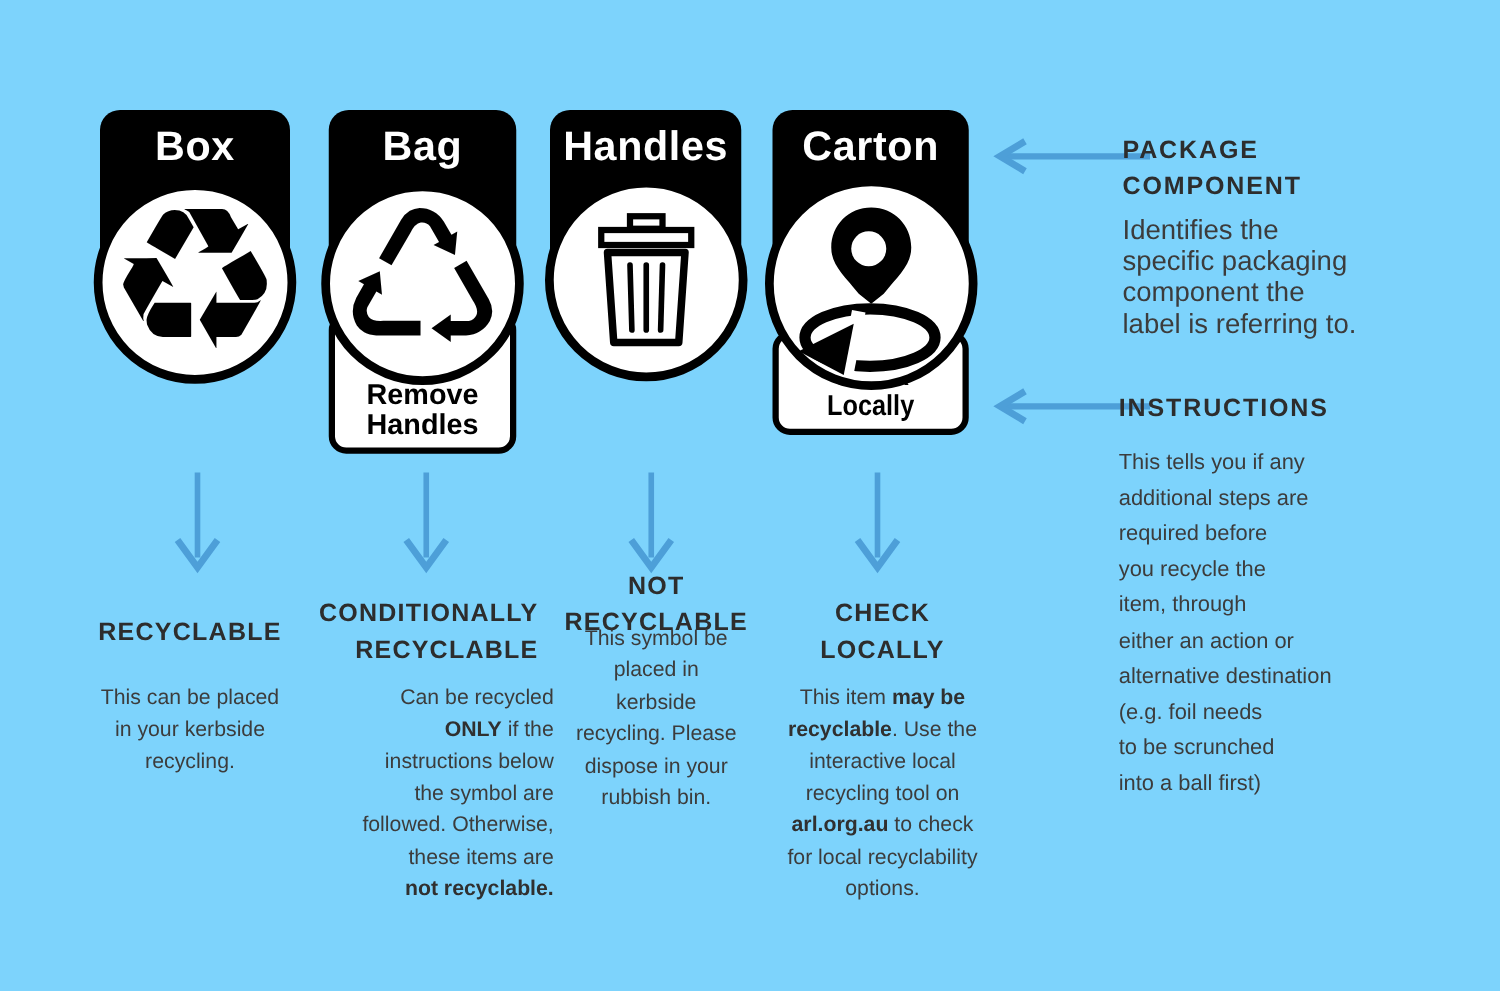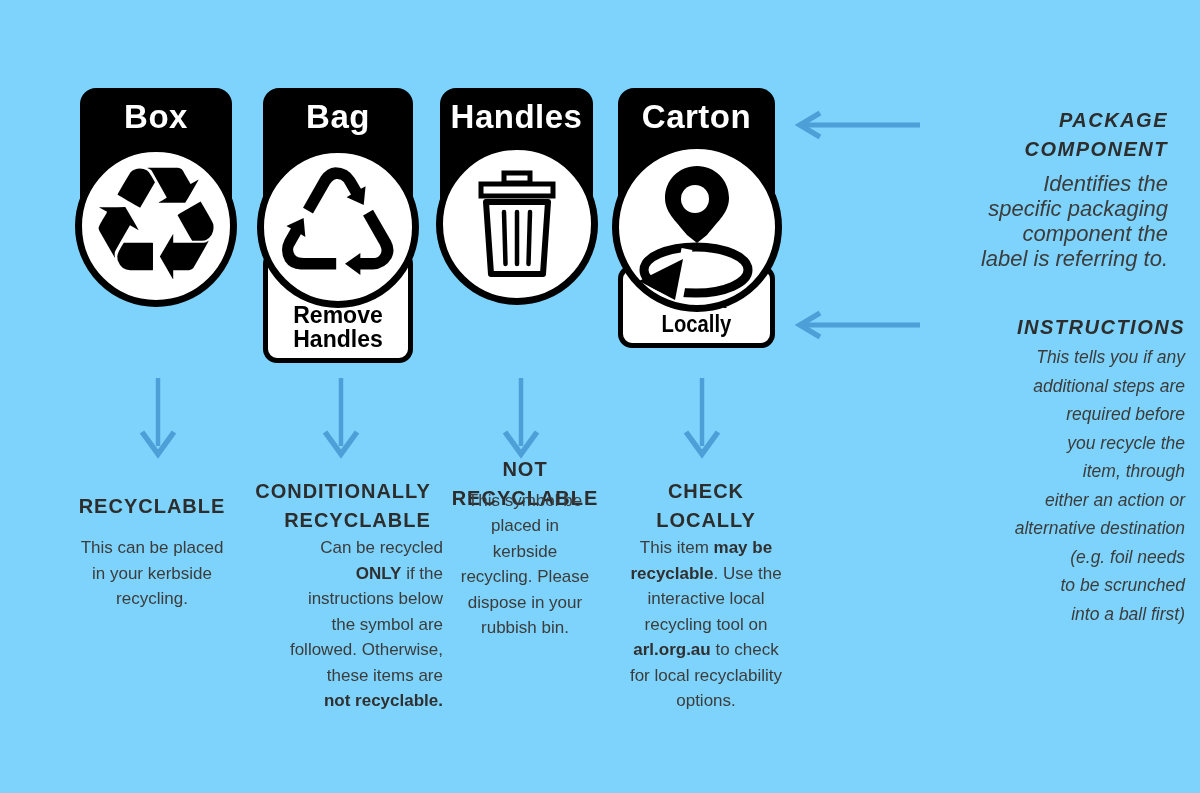--- a/index.html
+++ b/index.html
@@ -37,33 +37,33 @@
   
   .arrow{position:absolute;}
   
   .column{position:absolute;width:200px;text-align:center;}
   .col-title{
     height:58px;display:flex;align-items:center;justify-content:center;
     font-weight:700;font-size:20px;line-height:29px;letter-spacing:1px;
     color:#2d2d2d;white-space:pre-line;
   }
   .col-body{
-    font-size:17px;line-height:25.5px;color:#3c3c3c;white-space:pre-line;
+    margin-top:10px;font-size:17px;line-height:25.5px;color:#3c3c3c;white-space:pre-line;
   }
   .col-body .bold,.note-body .bold{font-weight:700;color:#303030;}
   
-  .note{position:absolute;text-align:right;font-style:italic;}
+  .note{position:absolute;text-align:left;}
   .note-title{
     font-weight:700;font-size:20px;line-height:29px;letter-spacing:1.5px;
     color:#2d2d2d;white-space:pre-line;
   }
   .note-body{
     margin-top:7px;font-size:22px;line-height:25px;color:#3c3c3c;white-space:pre-line;
   }
-  .note-body.roomy{font-size:17.5px;line-height:28.5px;margin-top:1px;}
+  .note-body.roomy{font-size:17.5px;line-height:28.5px;margin-top:13px;}
 </style>
 </head>
 <body>
 
 <div class="canvas">
 
   <div>
     <div class="label-rect" style="left:80px;top:88px;width:152px;height:140px;">
       <div class="label-title">Box</div>
     </div>

